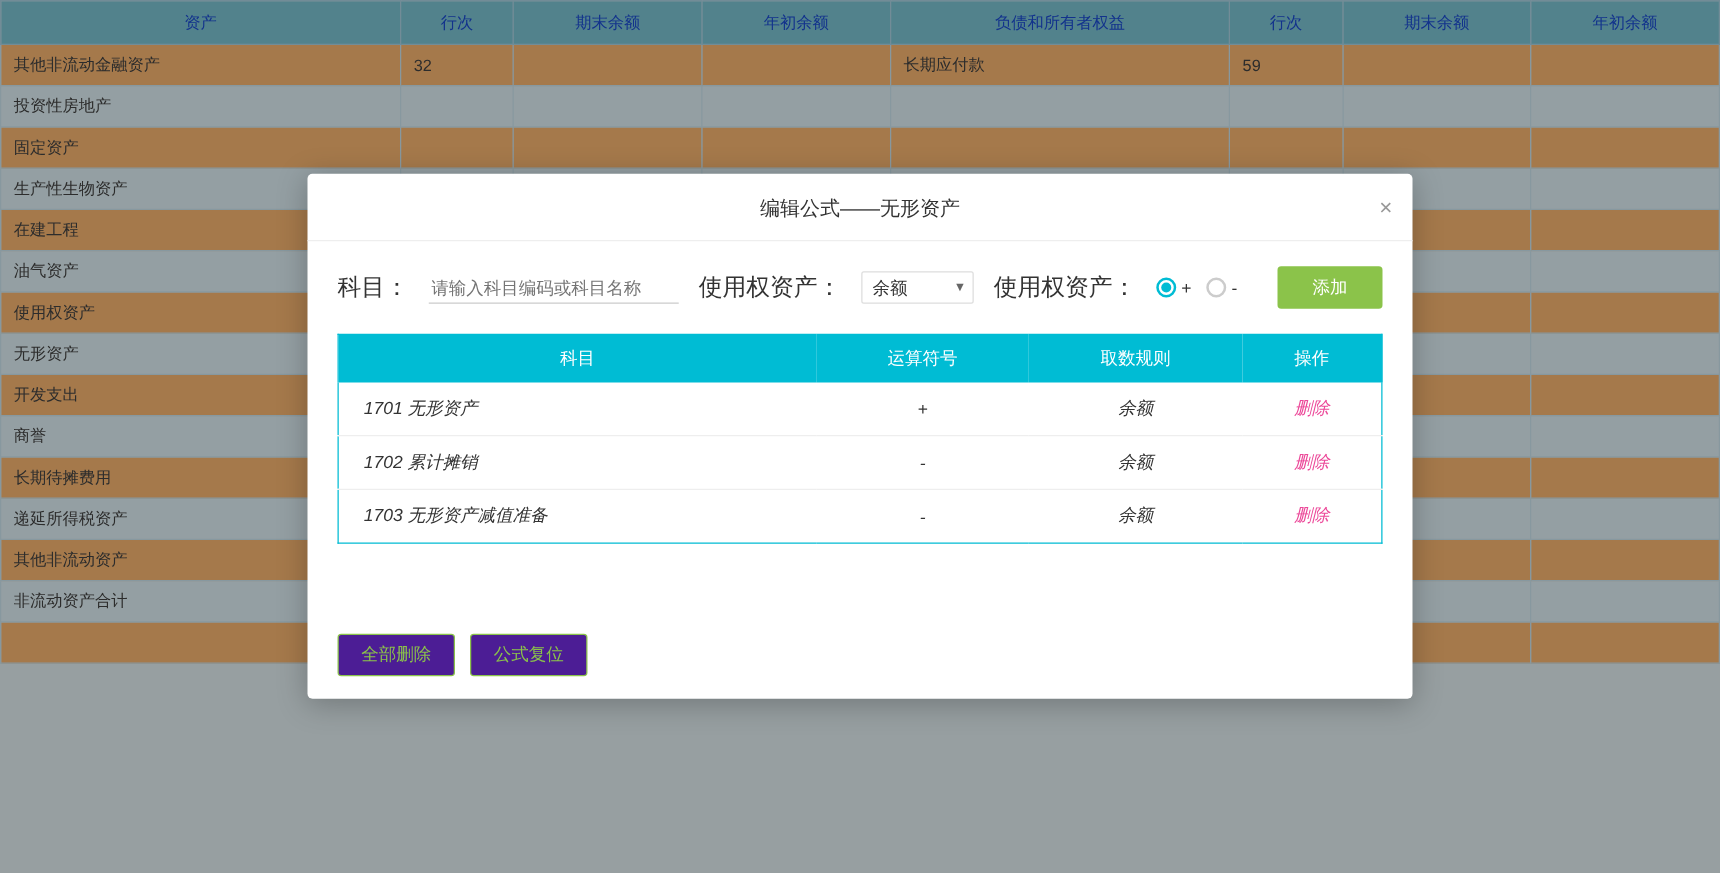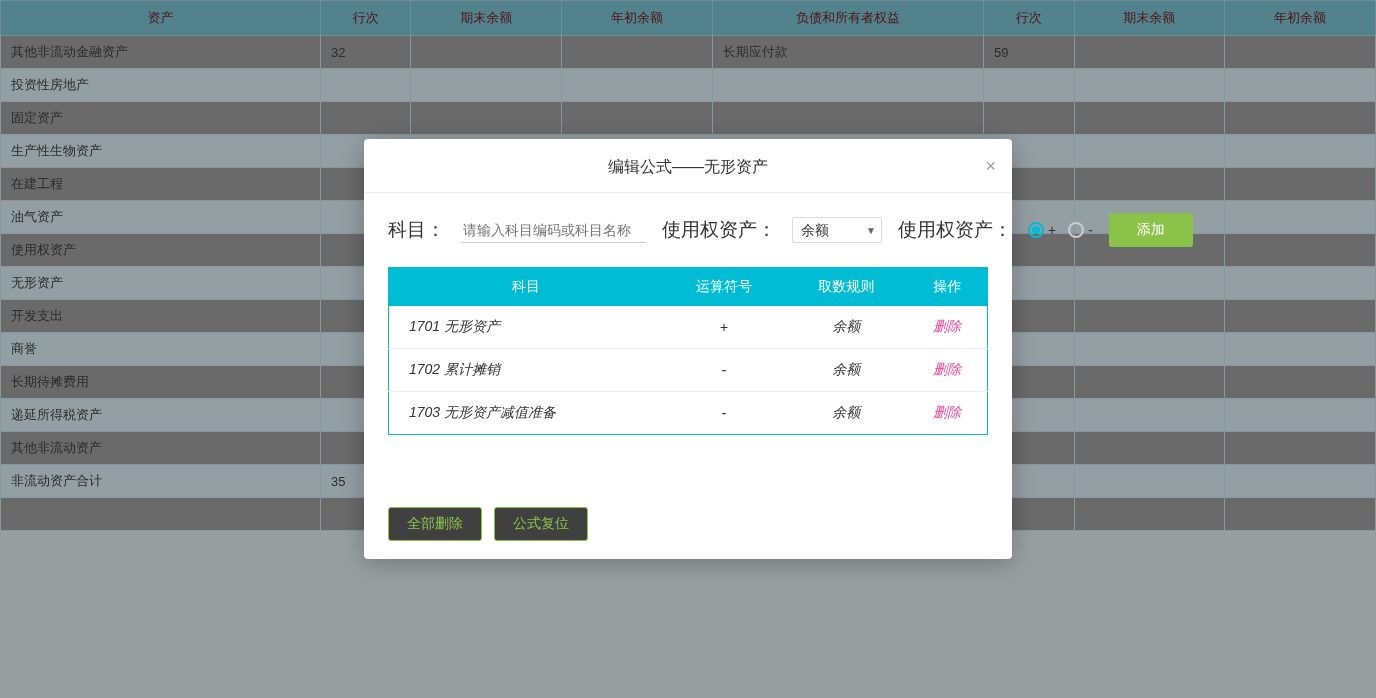--- a/index.html
+++ b/index.html
@@ -22,32 +22,32 @@
 
     .bg-table {
       width: 100%;
       border-collapse: collapse;
       color: #333;
       font-size: 13px;
     }
 
     .bg-table thead tr {
       background: #7ec8d8;
-      color: #7f1d1d;
+      color: #1d4ed8;
       text-align: center;
     }
 
     .bg-table thead th {
       padding: 8px 6px;
       border: 1px solid #b0d8e8;
       font-weight: normal;
     }
 
     .bg-table tbody tr {
-      background: #a3a3a3;
+      background: #fdba74;
     }
 
     .bg-table tbody tr:nth-child(even) {
       background: #e4f5fa;
     }
 
     .bg-table tbody td {
       padding: 7px 10px;
       border: 1px solid #d0eaf5;
       color: #444;
@@ -61,21 +61,21 @@
       background: rgba(0,0,0,0.35);
       display: flex;
       align-items: center;
       justify-content: center;
     }
 
     
     .modal {
       background: #fff;
       border-radius: 4px;
-      width: 648px;
+      width: 884px;
       min-height: 420px;
       box-shadow: 0 4px 24px rgba(0,0,0,0.25);
       display: flex;
       flex-direction: column;
       position: relative;
     }
 
     .modal-header {
       text-align: center;
       padding: 18px 20px 14px;
@@ -270,21 +270,21 @@
       font-size: 13px;
     }
 
     .footer-buttons {
       display: flex;
       gap: 12px;
     }
 
     .btn-outline {
       border: 1px solid #8bc34a;
-      background: #404040;
+      background: #4c1d95;
       color: #8bc34a;
       border-radius: 3px;
       padding: 7px 18px;
       font-size: 14px;
       cursor: pointer;
       white-space: nowrap;
     }
   </style>
 </head>
 <body>

